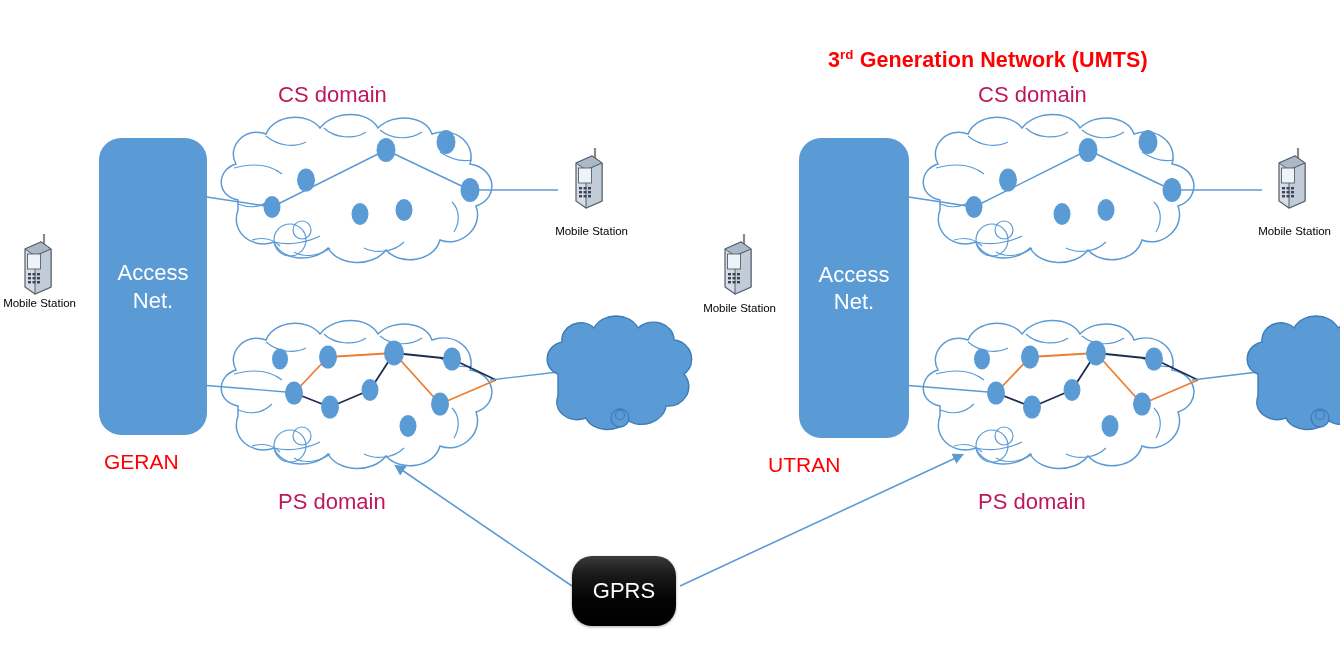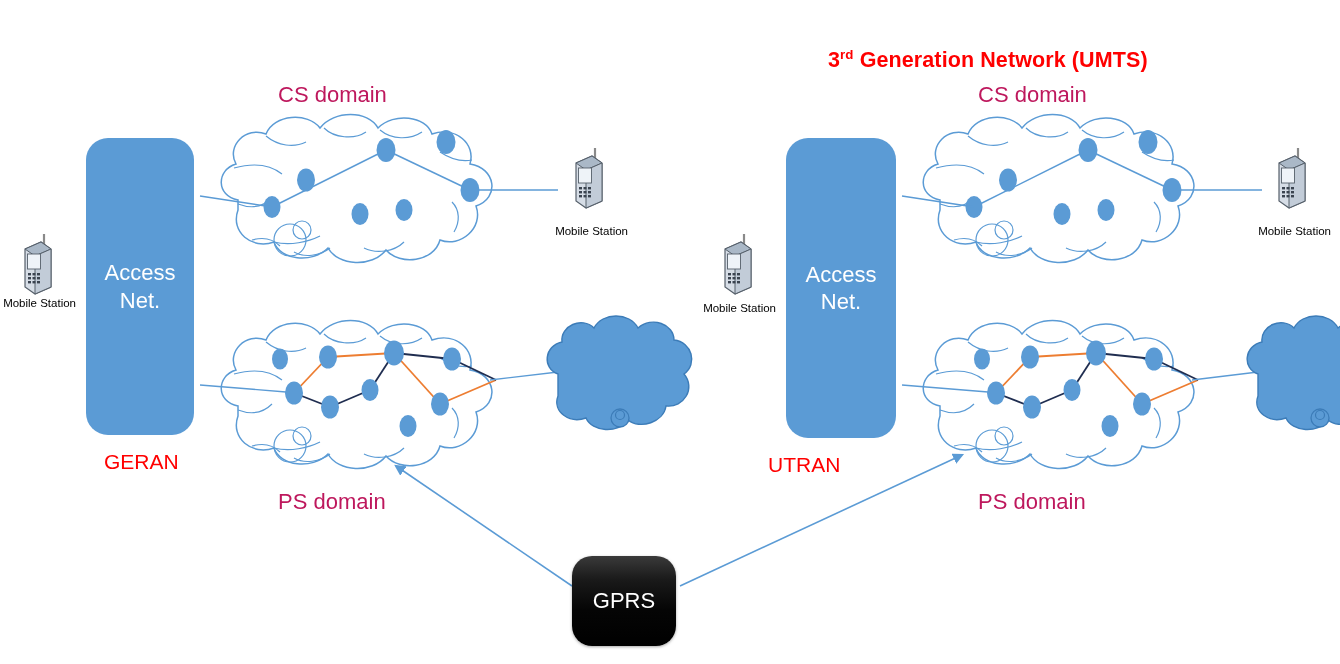--- a/index.html
+++ b/index.html
@@ -72,27 +72,28 @@
     background: #5B9BD5;
     border-radius: 22px;
     display: flex;
     align-items: center;
     justify-content: center;
     color: #ffffff;
     font-size: 22px;
     line-height: 1.24;
     text-align: center;
     font-weight: 400;
+    margin-left: 13px;
   }
 
   
   .gprs-box {
     position: absolute;
     width: 104px;
-    height: 90px;
+    height: 70px;
     border-radius: 20px;
     background: linear-gradient(to bottom, #3a3a3a 0%, #1a1a1a 26%, #050505 60%, #000000 100%);
     display: flex;
     align-items: center;
     justify-content: center;
     color: #ffffff;
     font-size: 22px;
     font-weight: 400;
     box-shadow: 0 1px 3px rgba(0,0,0,0.35);
   }

